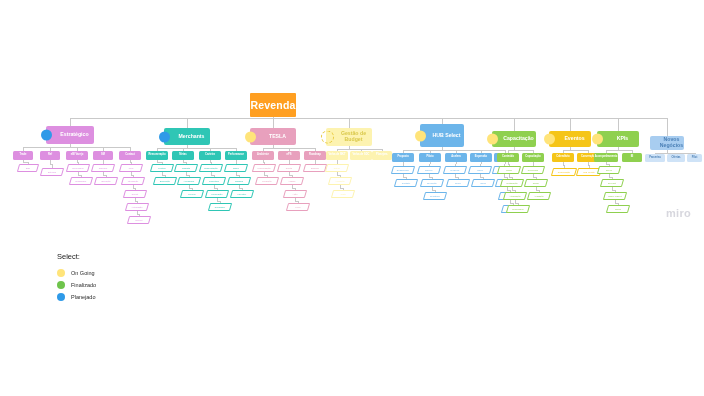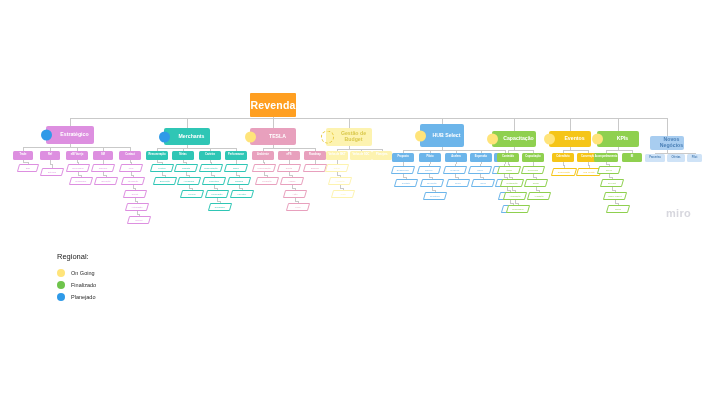--- a/index.html
+++ b/index.html
@@ -525,21 +525,21 @@
     <div class="ln" style="left: 655px; top: 153px; width: 39.5px; height: 1px; background: rgb(201, 201, 201);"></div>
     <div class="ln" style="left: 655px; top: 153px; width: 1px; height: 1px; background: rgb(201, 201, 201);"></div>
     <div class="node l2" style="left: 645px; top: 154px; width: 20px; height: 8px; background: rgb(207, 227, 247); color: rgb(74, 127, 181);">Parcerias</div>
     <div class="ln" style="left: 676px; top: 153px; width: 1px; height: 1px; background: rgb(201, 201, 201);"></div>
     <div class="node l2" style="left: 667px; top: 154px; width: 18px; height: 8px; background: rgb(207, 227, 247); color: rgb(74, 127, 181);">Ofertas</div>
     <div class="ln" style="left: 694.5px; top: 153px; width: 1px; height: 1px; background: rgb(201, 201, 201);"></div>
     <div class="node l2" style="left: 687px; top: 154px; width: 15px; height: 8px; background: rgb(207, 227, 247); color: rgb(74, 127, 181);">Pilot</div>
   </div>
 
 <div id="legend">
-  <div class="ltitle">Regional:</div>
+  <div class="ltitle">Select:</div>
   <div id="legend-rows">
       <div class="lrow">
         <span class="lswatch" style="background: rgb(255, 228, 122);"></span>
         <span class="llabel">On Going</span>
       </div>
       <div class="lrow">
         <span class="lswatch" style="background: rgb(111, 196, 76);"></span>
         <span class="llabel">Finalizado</span>
       </div>
       <div class="lrow">

